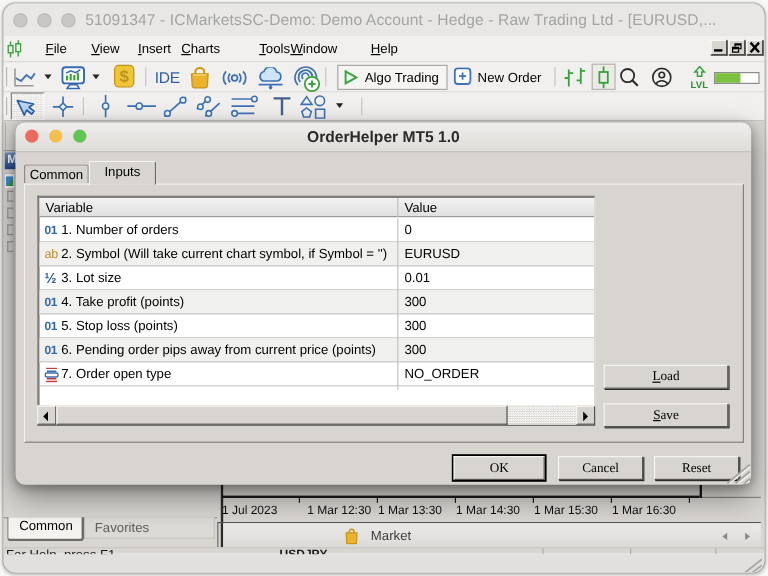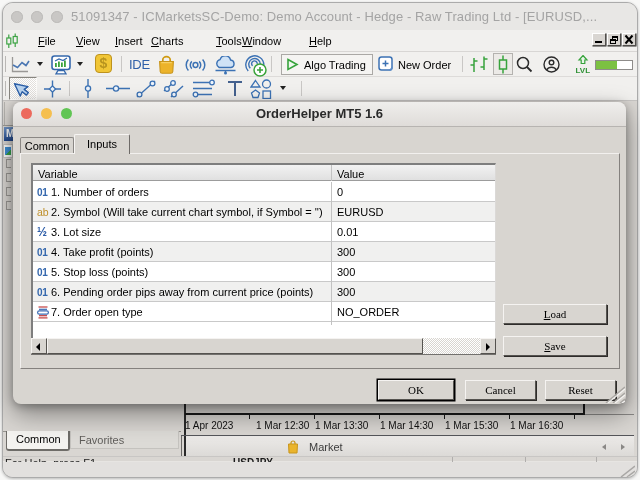--- a/index.html
+++ b/index.html
@@ -288,21 +288,21 @@
     <div id="chartedge2"></div>
     <div id="axisline"></div>
     <div id="axisline2"></div>
     <div id="pxline"></div>
     <div class="tick" style="left:249px"></div>
     <div class="tick" style="left:314px"></div>
     <div class="tick" style="left:379px"></div>
     <div class="tick" style="left:444px"></div>
     <div class="tick" style="left:509px"></div>
     <div class="tick" style="left:574px"></div>
-    <span class="tlabel" style="left:185px">1 Apr 2023</span>
+    <span class="tlabel" style="left:185px">1 Jul 2023</span>
     <span class="tlabel" style="left:256px">1 Mar 12:30</span>
     <span class="tlabel" style="left:315px">1 Mar 13:30</span>
     <span class="tlabel" style="left:380px">1 Mar 14:30</span>
     <span class="tlabel" style="left:445px">1 Mar 15:30</span>
     <span class="tlabel" style="left:510px">1 Mar 16:30</span>
     <div id="tabrowline"></div>
     <div id="tabrow"></div>
     <svg id="bag2" width="12" height="14" viewBox="0 0 12 14">
       <path d="M4 4 L4 3 A2 2 0 0 1 8 3 L8 4" stroke="#ca9413" stroke-width="1.2" fill="none"></path>
       <path d="M1.5 4 L10.5 4 L10 13 L2 13 Z" fill="#eab42c" stroke="#c8951c" stroke-width="1"></path>
@@ -333,21 +333,21 @@
     </svg>
   </div>
 </div>
   </div>
 
 <div id="dlg">
   <div id="dlgtitle">
     <div class="tl" style="left:8px;background:#ec6a5d;"></div>
     <div class="tl" style="left:28px;background:#f5bf4f;"></div>
     <div class="tl" style="left:48px;background:#61c554;"></div>
-    <div id="dtext">OrderHelper MT5 1.6</div>
+    <div id="dtext">OrderHelper MT5 1.0</div>
   </div>
   <div class="tab" id="tab1">Common</div>
   <div class="tab" id="tab2">Inputs</div>
   <div id="pane">
     <div id="tbl">
       <div id="thead">
           <span class="th" style="left:5px">Variable</span>
           <span class="th" style="left:304px">Value</span>
           <div class="vdiv" style="top:0;height:16px;"></div>
         </div>

